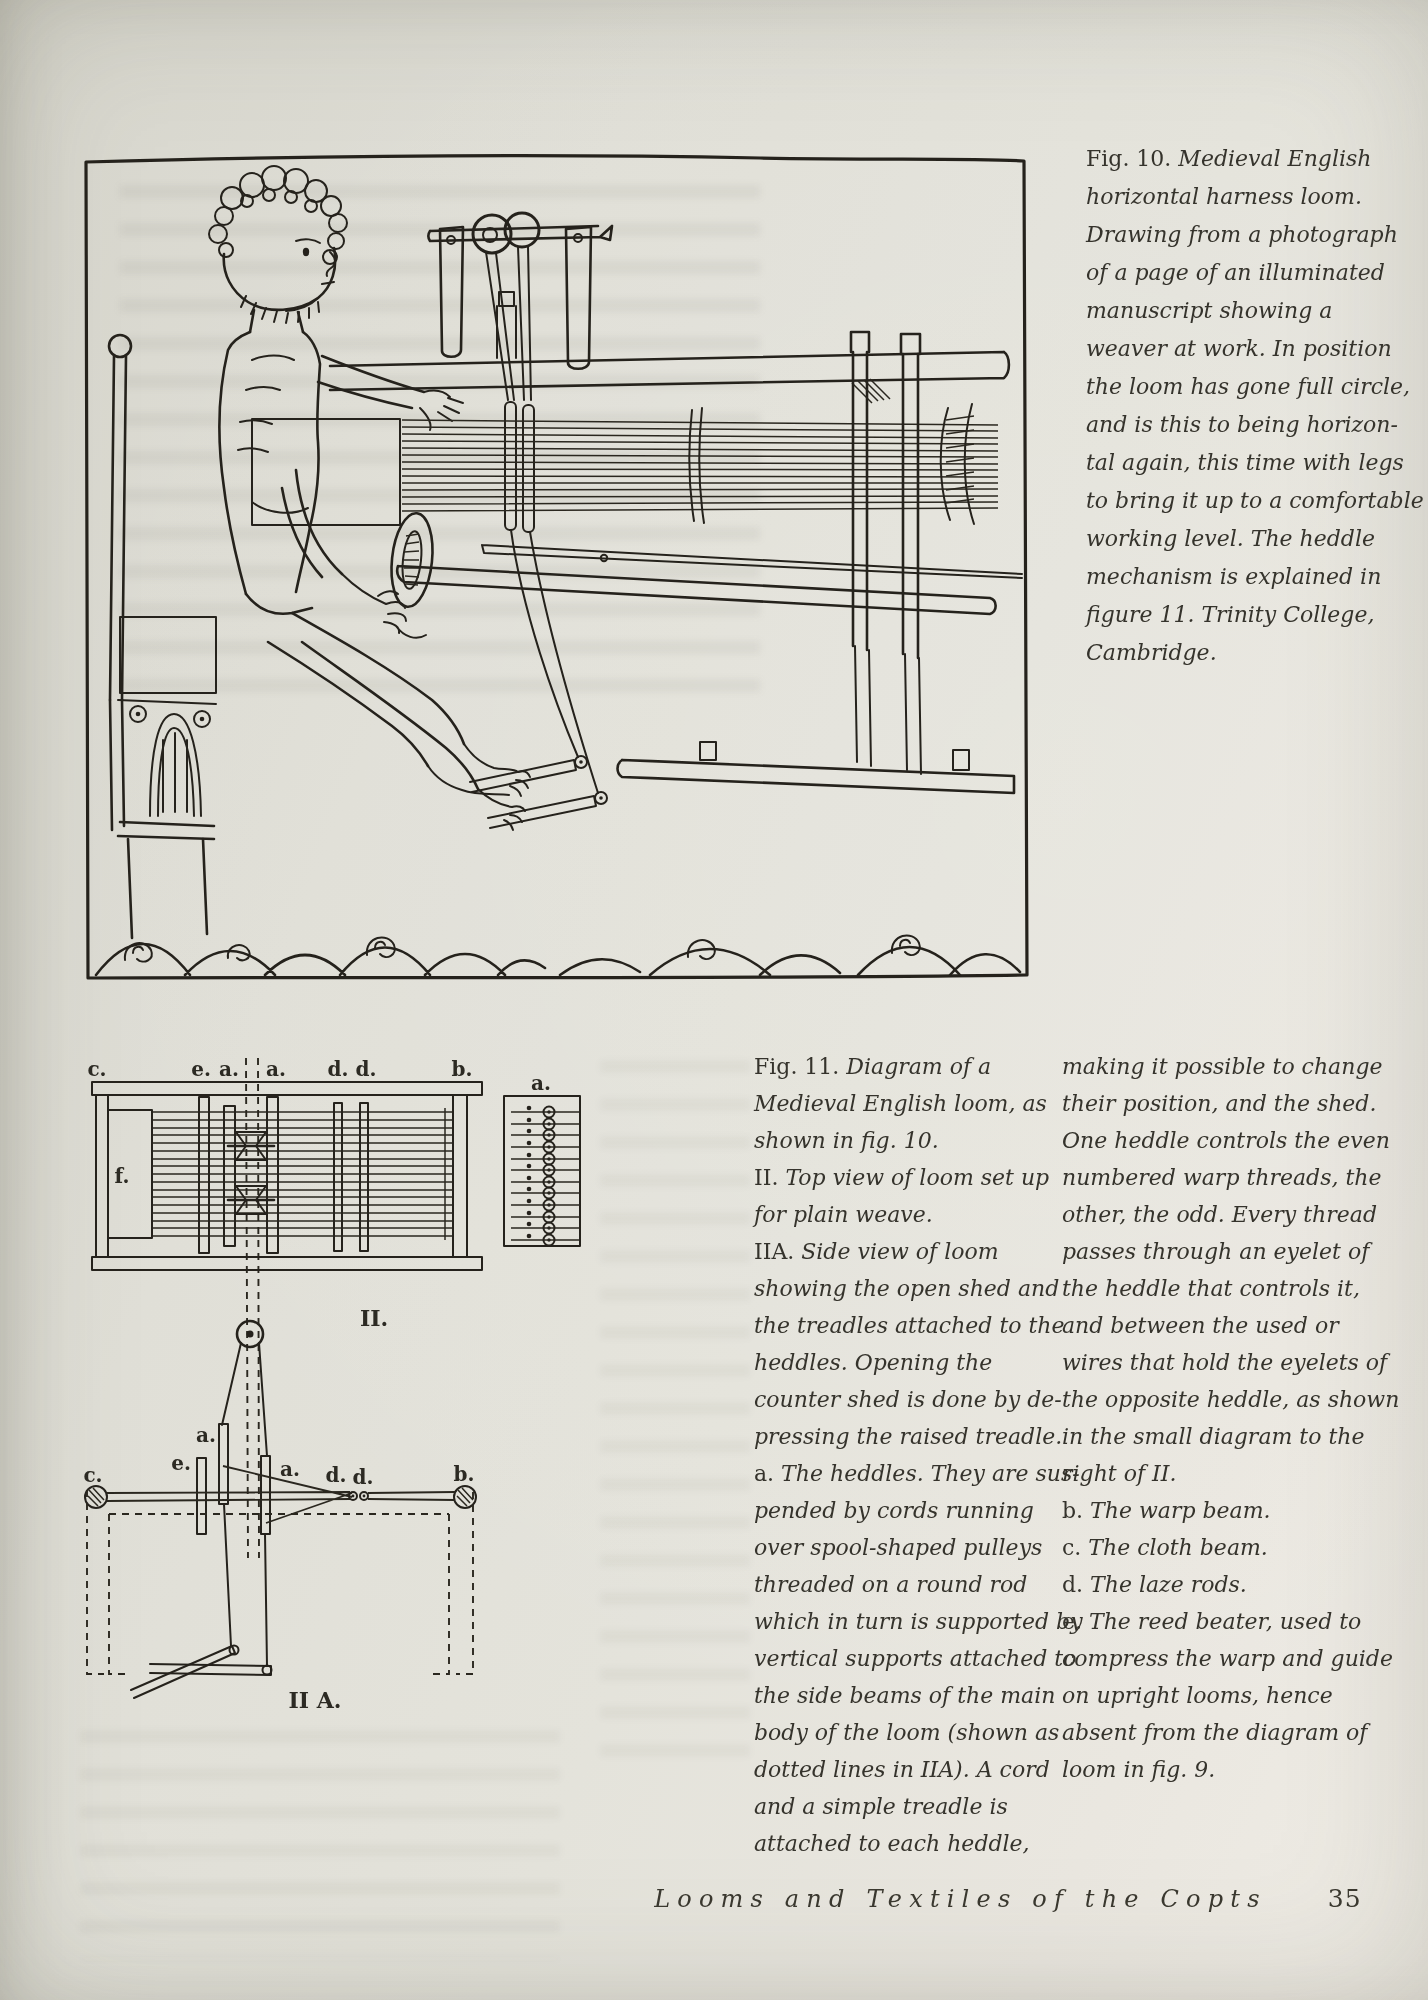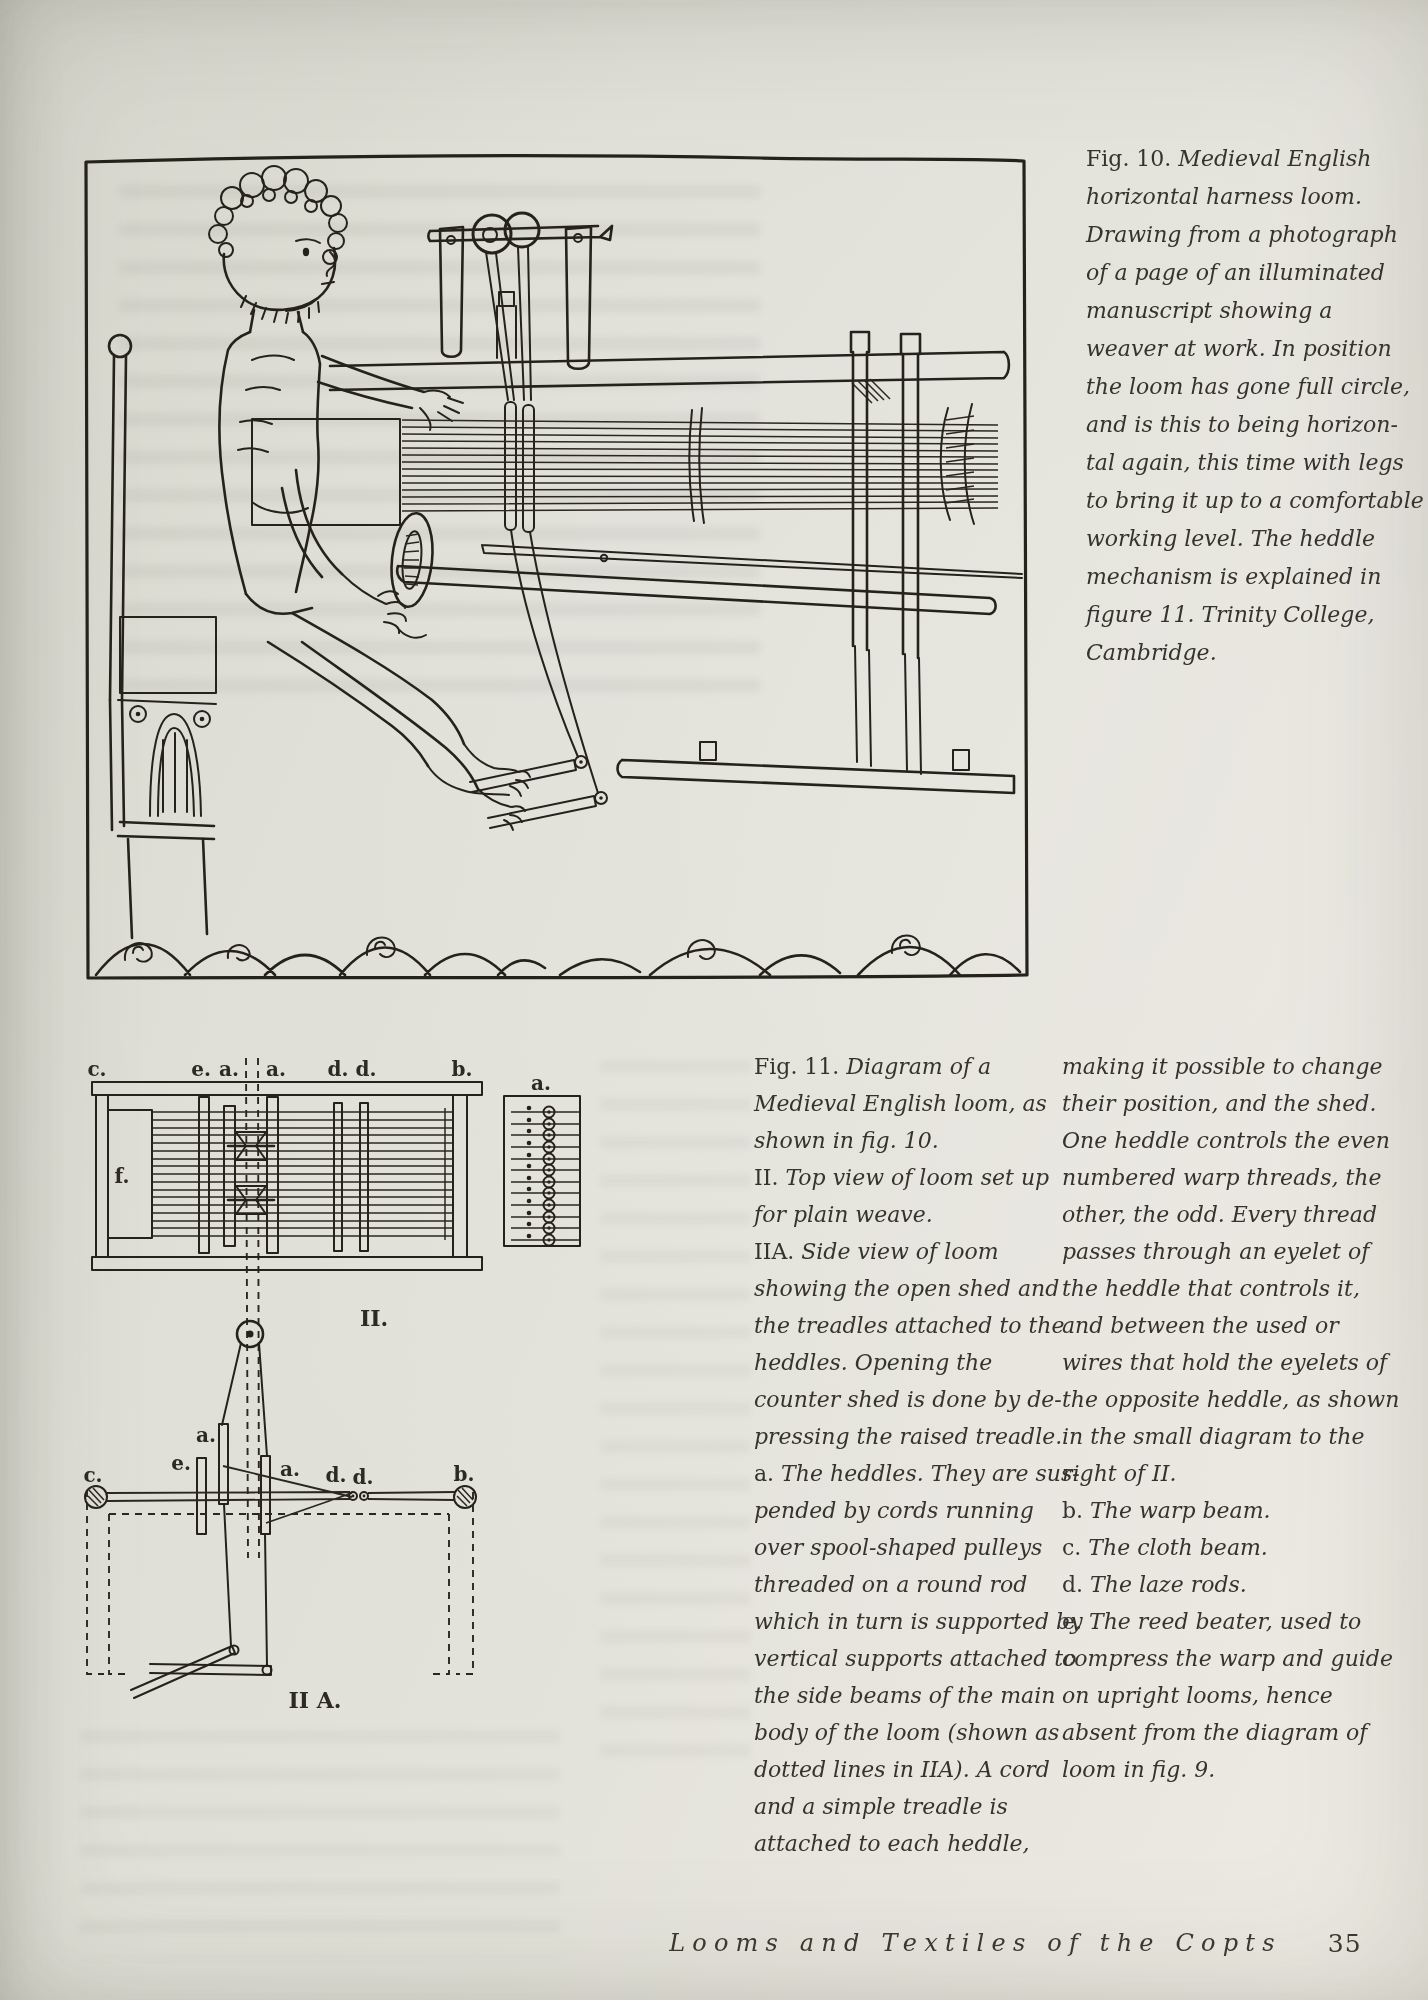--- a/index.html
+++ b/index.html
@@ -29,23 +29,22 @@
   .solidfill{fill:#25221c;stroke:none;}
   .dlabel{font-family:"DejaVu Serif","Liberation Serif",serif;font-weight:bold;font-size:20px;fill:#2c2a23;}
   .dlabel.big{font-size:22px;}
   .caption{position:absolute;font-size:22px;}
   .cap-line{height:37px;line-height:37px;white-space:nowrap;}
   #fig10-caption .cap-line{height:38px;line-height:38px;}
   .cap-line .pre{font-style:normal;}
   .cap-line .it{font-style:italic;}
   #footer{
     position:absolute;top:1884px;left:500px;right:66px;
-    display:flex;justify-content:flex-end;align-items:flex-start;gap:46px;
+    display:flex;justify-content:flex-end;align-items:center;gap:61px;
     color:#3a382f;
-    margin-top:45px;
   }
   #footer .ftitle{font-style:italic;font-size:24px;letter-spacing:0.30em;white-space:nowrap;}
   #footer .fnum{font-style:normal;font-size:25px;letter-spacing:0.05em;}
 </style>
 </head>
 <body>
 
 <div id="page">
 
   <div class="ghost" style="left:120px;top:185px;width:640px;height:520px;"></div>

